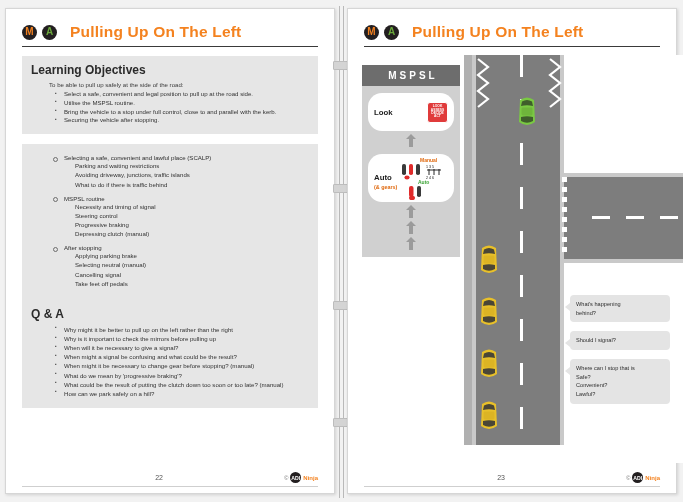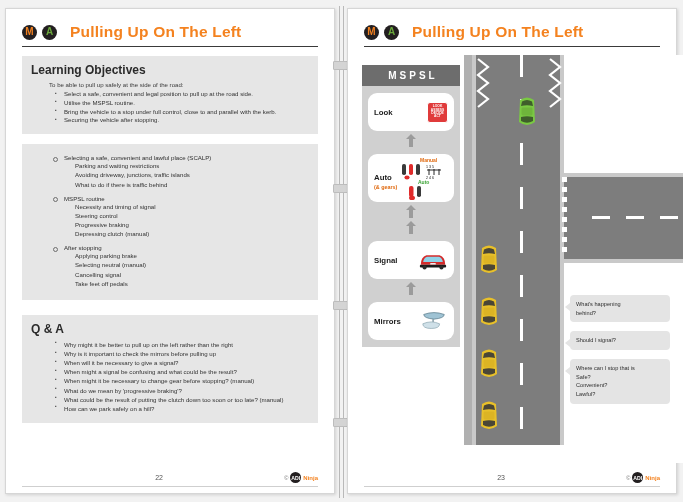--- a/index.html
+++ b/index.html
@@ -128,21 +128,21 @@
     position: absolute; left: 14px; top: 10px;
     width: 98px; background: #d0d0d0;
     padding: 0 0 7px 0;
   }
   .mspsl-title {
     background: #6d6d6d; color: #fff; text-align: center;
     font-size: 10px; font-weight: bold; letter-spacing: 3px;
     padding: 5px 0 5px 4px;
   }
   .step {
-    background: #fff; border-radius: 9px; margin: 7px 6px 0 6px;
+    background: #fff; border-radius: 14px; margin: 7px 6px 0 6px;
     height: 38px; display: flex; align-items: center;
     padding: 0 6px; position: relative;
   }
   .step-label { font-size: 7.8px; font-weight: bold; color: #1c1c1c; }
   .step-sub { font-size: 5.4px; color: #e06a10; font-weight: bold; display:block; }
   .step-art { margin-left: auto; display: flex; align-items: center; }
   .arrow-up {
     width: 100%; display: flex; justify-content: center;
     margin-top: 3px; margin-bottom: 0px;
   }
@@ -252,21 +252,21 @@
 
       <div class="proc-group">
         <div class="proc-head">After stopping</div>
         <div class="proc-sub">Applying parking brake</div>
         <div class="proc-sub">Selecting neutral (manual)</div>
         <div class="proc-sub">Cancelling signal</div>
         <div class="proc-sub">Take feet off pedals</div>
       </div>
     </div>
 
-    <div class="panel" style="margin-top:15px;padding-bottom:10px;">
+    <div class="panel" style="margin-top:0;padding-bottom:10px;">
       <h3>Q &amp; A</h3>
       <ol class="qa">
         <li>Why might it be better to pull up on the left rather than the right</li>
         <li>Why is it important to check the mirrors before pulling up</li>
         <li>When will it be necessary to give a signal?</li>
         <li>When might a signal be confusing and what could be the result?</li>
         <li>When might it be necessary to change gear before stopping? (manual)</li>
         <li>What do we mean by 'progressive braking'?</li>
         <li>What could be the result of putting the clutch down too soon or too late? (manual)</li>
         <li>How can we park safely on a hill?</li>
@@ -353,49 +353,26 @@
               <path d="M5 0 L10 5 H7 V13 H3 V5 H0 Z" fill="#9b9b9b"></path>
             </svg>
         </div>
 
         <div class="arrow-up">
           <svg width="10" height="13" viewBox="0 0 10 13">
               <path d="M5 0 L10 5 H7 V13 H3 V5 H0 Z" fill="#9b9b9b"></path>
             </svg>
         </div>
 
-        <div class="step">
-          <div class="step-label">Signal</div>
-          <div class="step-art">
-            <svg width="30" height="22" viewBox="0 0 32 22">
-              <path d="M3 16 Q3 8 9 6 L23 6 Q29 8 29 16 Z" fill="#d42b2b"></path>
-              <path d="M9.5 7.5 L22.5 7.5 Q26 9 26.5 13 L5.5 13 Q6 9 9.5 7.5 Z" fill="#8fd3e8"></path>
-              <rect x="2" y="16" width="28" height="3" rx="1" fill="#1c1c1c"></rect>
-              <circle cx="7" cy="19" r="2.2" fill="#2a2a2a"></circle>
-              <circle cx="25" cy="19" r="2.2" fill="#2a2a2a"></circle>
-              <rect x="13" y="14.2" width="6" height="1.6" rx="0.6" fill="#eee"></rect>
-            </svg>
-          </div>
-        </div>
         <div class="arrow-up">
           <svg width="10" height="13" viewBox="0 0 10 13">
               <path d="M5 0 L10 5 H7 V13 H3 V5 H0 Z" fill="#9b9b9b"></path>
             </svg>
         </div>
 
-        <div class="step">
-          <div class="step-label">Mirrors</div>
-          <div class="step-art">
-            <svg width="28" height="22" viewBox="0 0 30 22">
-              <path d="M4 4 Q15 0 26 4 Q26 8 15 9 Q4 8 4 4 Z" fill="#9fc3d4" stroke="#5d7d8c" stroke-width="0.8"></path>
-              <path d="M14 9 L14 12" stroke="#5d7d8c" stroke-width="1.2"></path>
-              <path d="M3 14 Q12 10 21 14 Q21 19 12 19 Q3 19 3 14 Z" fill="#cfe0e8" stroke="#90a9b4" stroke-width="0.8"></path>
-            </svg>
-          </div>
-        </div>
       </div>
 
       <div class="road-wrap">
         <div class="verge"></div>
         <div class="mainroad"></div>
         <div class="kerb-l"></div>
         <div class="kerb-r"></div>
         <div class="centre-line"></div>
 
         <svg class="zigzag" style="left:12px; top:2px;" width="18" height="60">

